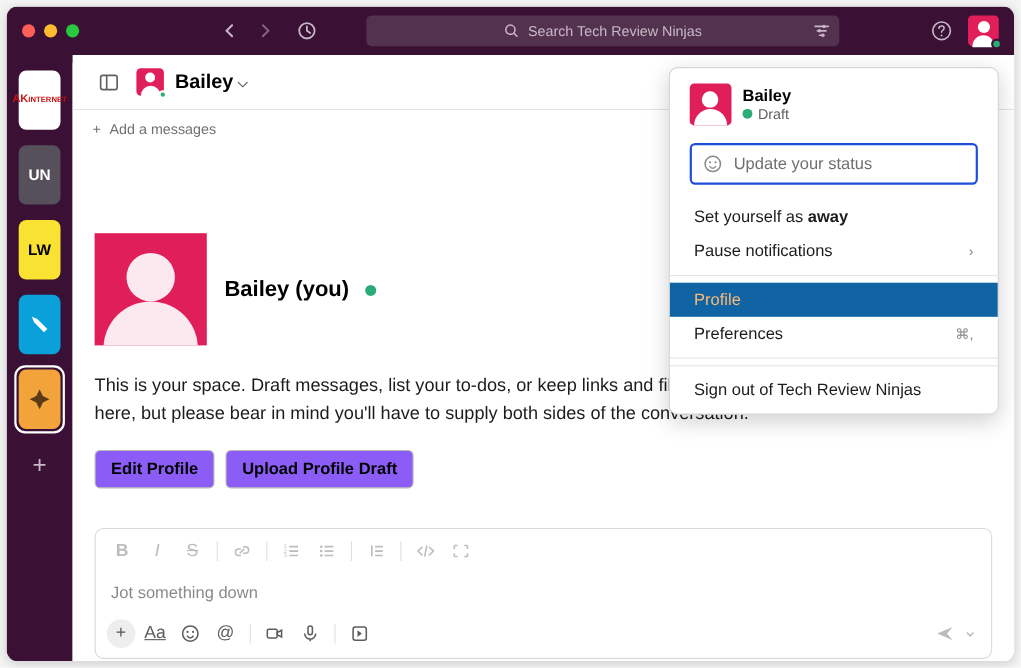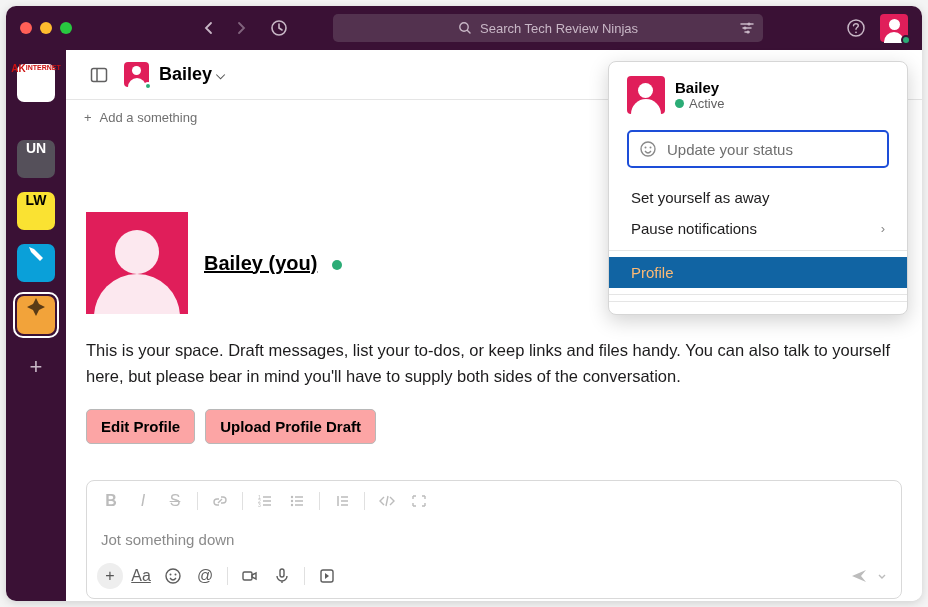--- a/index.html
+++ b/index.html
@@ -23,23 +23,23 @@
 .titlebar-right { margin-left: auto; display: flex; align-items: center; gap: 10px; }
 .help-btn { width: 28px; height: 28px; display:flex; align-items:center; justify-content:center; }
 .avatar-sm { width: 28px; height: 28px; border-radius: 4px; background:#e01e5a; position:relative; display:flex; align-items:flex-end; justify-content:center; overflow: visible; }
 .avatar-sm .head { width:11px; height:11px; border-radius:50%; background:#fff; position:absolute; top:5px; }
 .avatar-sm .body { width:20px; height:11px; border-radius:10px 10px 0 0; background:#fff; position:absolute; bottom:-1px; }
 .presence-dot { width:10px; height:10px; border-radius:50%; background:#2bac76; border:2px solid #3a1135; position:absolute; right:-3px; bottom:-3px; }
 
 
 .body { display:flex; height: calc(100% - 44px); }
 .rail { width: 60px; background: #3a1135; display:flex; flex-direction:column; align-items:center; padding-top:14px; gap:14px; }
-.ws { width:38px; height:38px; border-radius:7px; display:flex; justify-content:center; font-size:14px; font-weight:700; color:#fff; }
+.ws { width:38px; height:54px; border-radius:7px; display:flex; align-items:center; justify-content:center; font-size:14px; font-weight:700; color:#fff; }
 .ws.ak { background:#fff; color:#c11; font-size:10px; text-align:center; line-height:1; }
-.ws.un { background:#55505a;margin-top:24px; }
+.ws.un { background:#55505a; }
 .ws.lw { background:#fae232; color:#000; }
 .ws.pen { background:#0aa0d9; }
 .ws.sel { background:#f2a33a; position:relative; }
 .ws.sel::before { content:''; position:absolute; inset:-4px; border:2px solid #fff; border-radius:10px; }
 .rail .plus { width:38px; height:38px; display:flex; align-items:center; justify-content:center; color:#c8b7c6; font-size:22px; }
 
 .main { flex:1; background:#fff; border-top-left-radius:8px; overflow:hidden; display:flex; flex-direction:column; }
 
 
 .chan-header { height:50px; border-bottom:1px solid #e5e5e5; display:flex; align-items:center; padding:0 18px; gap:10px; }
@@ -51,27 +51,27 @@
 .chan-name { font-weight:800; font-size:18px; display:flex; align-items:center; gap:4px; }
 .chev { font-size:12px; color:#555; }
 
 .bookmark-bar { height:34px; display:flex; align-items:center; padding:0 18px; font-size:13px; color:#707070; gap:8px; }
 
 .content { flex:1; padding: 78px 20px 16px 20px; overflow:hidden; }
 .profile-row { display:flex; align-items:center; gap:16px; }
 .avatar-lg { width:102px; height:102px; background:#e01e5a; position:relative; overflow:hidden; }
 .avatar-lg .hd{width:44px;height:44px;border-radius:50%;background:#fce8ef;position:absolute;top:18px;left:29px;}
 .avatar-lg .bd{width:86px;height:46px;border-radius:43px 43px 0 0;background:#fce8ef;position:absolute;bottom:-6px;left:8px;}
-.profile-name { font-weight:800; font-size:20px;text-decoration:underline; }
+.profile-name { font-weight:800; font-size:20px; }
 .pres { display:inline-block; width:10px; height:10px; border-radius:50%; background:#2bac76; margin-left:10px; vertical-align:middle;}
 .space-desc { margin-top:24px; font-size:16.5px; line-height:1.55; color:#1d1c1d; }
 .space-desc .bold { font-weight:400;margin-top:44px; }
 
 .btn-row { margin-top:20px; display:flex; gap:10px; }
-.btn { padding: 8px 14px; border:1px solid #b8b8b8; border-radius:5px; background:#fca5a5; font-size:15px; font-weight:600; cursor:pointer; }
+.btn { padding: 8px 14px; border:1px solid #b8b8b8; border-radius:5px; background:#8b5cf6; font-size:15px; font-weight:600; cursor:pointer; }
 
 .composer { margin-top:36px; border:1px solid #d9d9d9; border-radius:8px; background:#fff; }
 .composer-toolbar { display:flex; align-items:center; padding:6px 10px; gap:4px; border-bottom: none; }
 .tb-ic { width:28px; height:28px; display:flex; align-items:center; justify-content:center; color:#bcbcbc; }
 .tb-sep { width:1px; height:18px; background:#e0e0e0; margin:0 4px; }
 .composer-input { padding: 10px 14px 10px 14px; font-size:15px; color:#8a8a8a; }
 .composer-bottom { display:flex; align-items:center; padding: 4px 10px 8px; gap:4px; }
 .plus-circ { width:26px; height:26px; border-radius:50%; background:#eee; display:flex; align-items:center; justify-content:center; color:#555; }
 .cb-ic { width:28px; height:28px; display:flex; align-items:center; justify-content:center; color:#5d5d5d; }
 .composer-bottom .send { margin-left:auto; display:flex; align-items:center; }
@@ -84,21 +84,21 @@
 .menu-avatar .bd{width:30px;height:18px;border-radius:15px 15px 0 0;background:#fff;position:absolute;bottom:-3px;left:4px;}
 .menu-name { font-weight:800; font-size:15px; }
 .menu-status { font-size:13px; color:#616061; display:flex; align-items:center; gap:5px;}
 .menu-status .d{width:9px;height:9px;border-radius:50%;background:#2bac76;}
 .status-field { margin:6px 18px 14px; border:2px solid #1d4ed8; border-radius:5px; height:38px; display:flex; align-items:center; padding:0 10px; gap:10px; color:#6f6f6f; font-size:15px;}
 .menu-item { padding:7px 22px; font-size:15px; color:#1d1c1d; display:flex; align-items:center; justify-content:space-between; cursor:pointer;}
 .menu-item.selected { background:#1164a3; color:#fdba74; }
 .menu-item .sc { color:#888; font-size:13px; }
 .menu-item .chevr { font-size:13px; color:#888;}
 .divider { height:1px; background:#e5e5e5; margin:6px 0; }
-.away b { font-weight:400;margin-top:29px;}
+.away b { font-weight:700;margin-top:29px;}
 </style>
 </head>
 <body>
 
 <div class="app-window">
 
   <div class="titlebar">
     <div class="traffic">
       <div class="tl r"></div>
       <div class="tl y"></div>
@@ -184,21 +184,21 @@
             <div class="dot"></div>
         </div>
         <div class="chan-name">
           <span>Bailey</span>
           <span class="chev">⌵</span>
         </div>
       </div>
 
       <div class="bookmark-bar">
         <span>+</span>
-        <span>Add a something</span>
+        <span>Add a messages</span>
       </div>
 
       <div class="content">
         <div class="profile-row">
           <div class="avatar-lg">
             <div class="hd"></div>
               <div class="bd"></div>
           </div>
           <div>
             <span class="profile-name">Bailey (you)</span>
@@ -323,21 +323,21 @@
   <div class="menu">
     <div class="menu-header">
       <div class="menu-avatar">
           <div class="hd"></div>
           <div class="bd"></div>
         </div>
       <div>
         <div class="menu-name">Bailey</div>
         <div class="menu-status">
             <span class="d"></span>
-            <span>Active</span>
+            <span>Draft</span>
           </div>
       </div>
     </div>
     <div class="status-field">
       <svg width="18" height="18" viewBox="0 0 18 18">
           <circle cx="9" cy="9" r="7" stroke="#8a8a8a" stroke-width="1.4" fill="none"></circle>
           <circle cx="6.5" cy="7.5" r="1" fill="#8a8a8a"></circle>
           <circle cx="11.5" cy="7.5" r="1" fill="#8a8a8a"></circle>
           <path d="M6 11c1 1.3 2 2 3 2s2-.7 3-2" stroke="#8a8a8a" stroke-width="1.3" fill="none"></path>
         </svg>
@@ -347,17 +347,24 @@
       <span><span>Set yourself as </span><b>away</b></span>
     </div>
     <div class="menu-item">
       <span>Pause notifications</span>
       <span class="chevr">›</span>
     </div>
     <div class="divider"></div>
     <div class="menu-item selected">
       <span>Profile</span>
     </div>
+    <div class="menu-item">
+      <span>Preferences</span>
+      <span class="sc">⌘,</span>
+    </div>
     <div class="divider"></div>
     <div class="divider"></div>
+    <div class="menu-item">
+      <span>Sign out of Tech Review Ninjas</span>
+    </div>
   </div>
 
 </div>
 
 </body></html>

